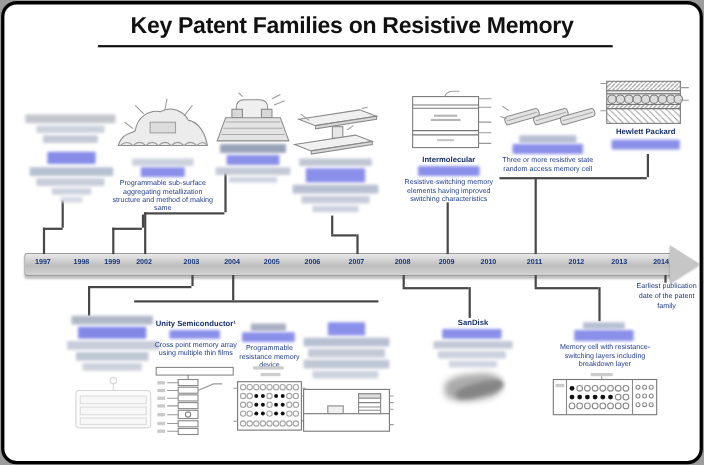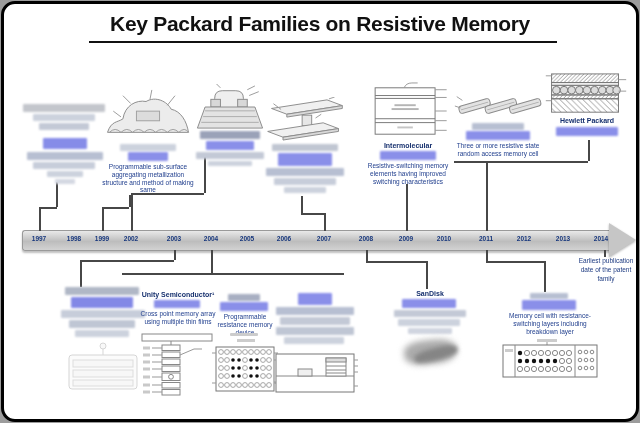--- a/index.html
+++ b/index.html
@@ -22,21 +22,21 @@
   .note{position:absolute;left:570px;top:253px;width:64px;text-align:center;font-size:6.5px;line-height:1.35;color:#1d3a80;}
   svg{display:block;}
   .smudge{position:absolute;border-radius:40%;}
 </style>
 </head>
 <body>
 
 <div class="stage">
 <div class="card">
 
-  <div class="title">Key Packard Families on Resistive Memory</div>
+  <div class="title">Key Patent Families on Resistive Memory</div>
   <div class="title-rule"></div>
 
   <div class="tl-shaft"></div>
   <div class="tl-head"></div>
   <span class="yr" style="left:35px">1997</span>
   <span class="yr" style="left:70px">1998</span>
   <span class="yr" style="left:98px">1999</span>
   <span class="yr" style="left:127px">2002</span>
   <span class="yr" style="left:170px">2003</span>
   <span class="yr" style="left:207px">2004</span>

